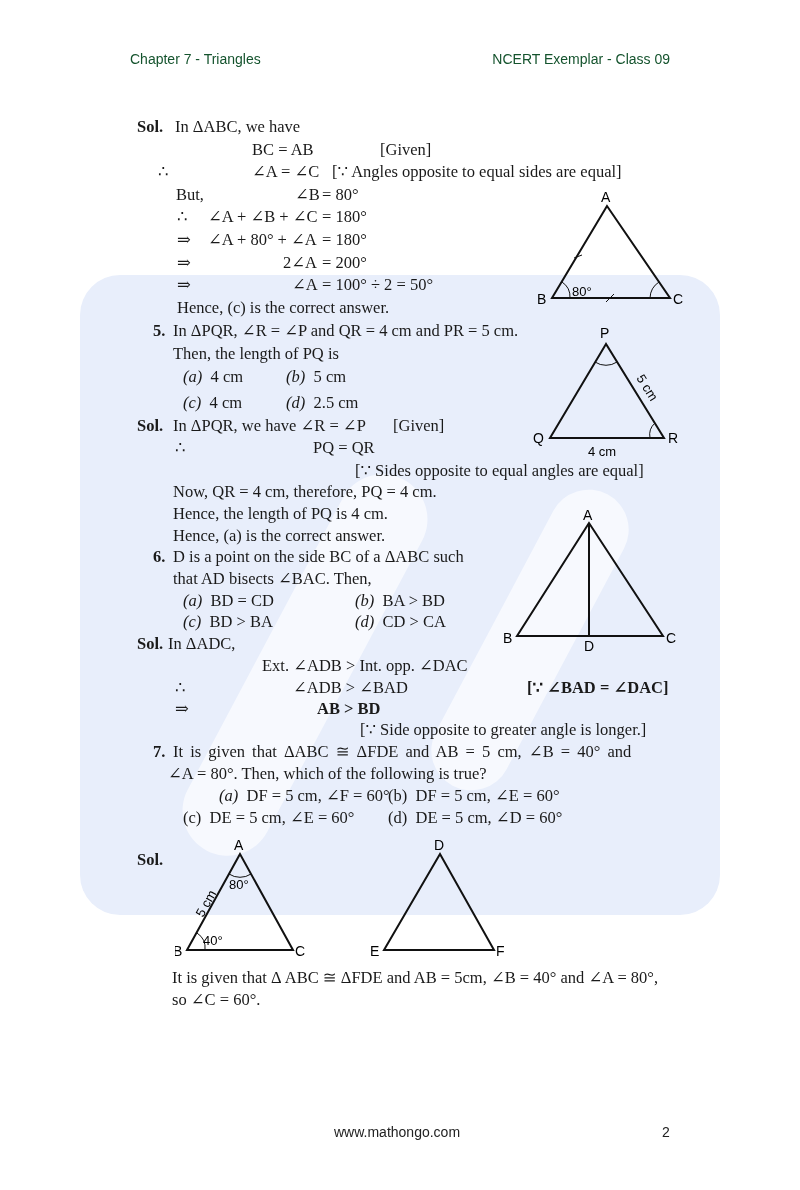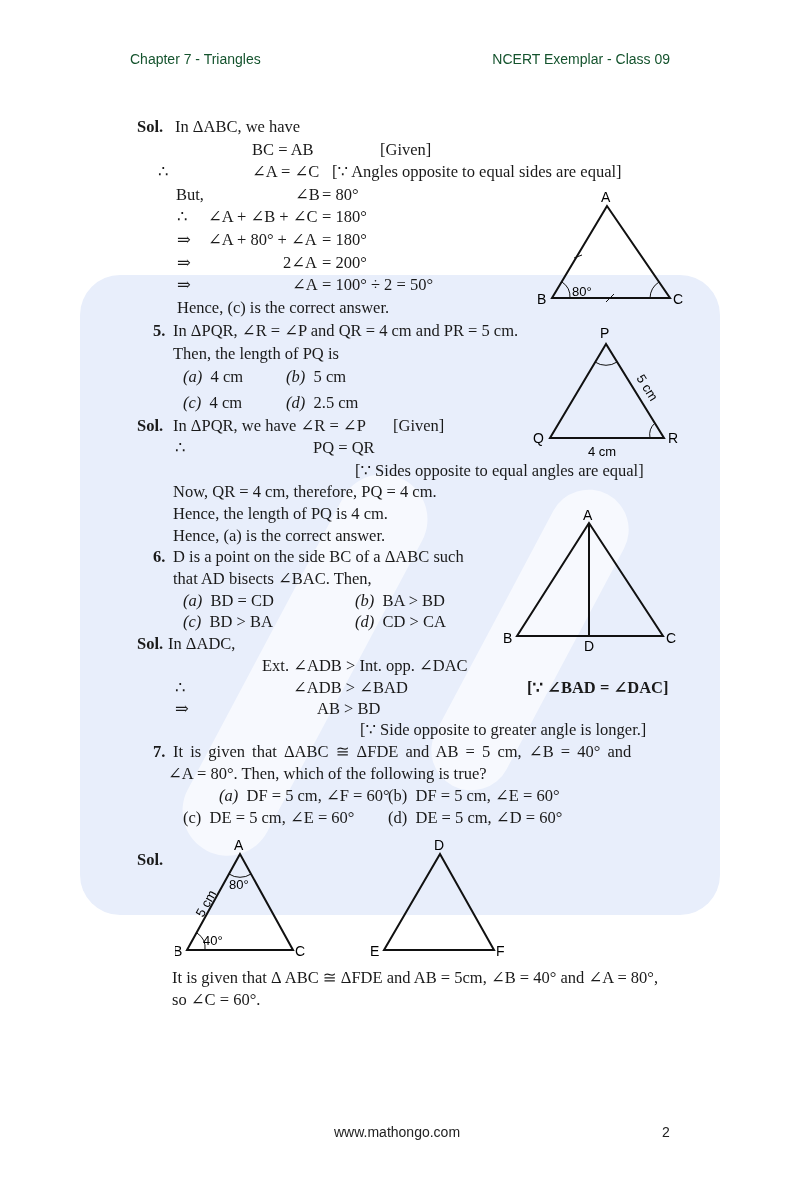--- a/index.html
+++ b/index.html
@@ -96,21 +96,21 @@
 <div class="line" style="left:355px;top:591px;"><span class="i">(b)</span>&nbsp; <span>BA &gt; BD</span></div>
 <div class="line" style="left:183px;top:612px;"><span class="i">(c)</span>&nbsp; <span>BD &gt; BA</span></div>
 <div class="line" style="left:355px;top:612px;"><span class="i">(d)</span>&nbsp; <span>CD &gt; CA</span></div>
 <div class="line b" style="left:137px;top:634px;">Sol.</div>
 <div class="line" style="left:168px;top:634px;">In ΔADC,</div>
 <div class="line" style="left:262px;top:656px;">Ext. ∠ADB &gt; Int. opp. ∠DAC</div>
 <div class="line" style="left:175px;top:678px;">∴</div>
 <div class="line" style="left:293px;top:678px;">∠ADB &gt; ∠BAD</div>
 <div class="line" style="left:527px;top:678px;font-weight:bold;">[∵ ∠BAD = ∠DAC]</div>
 <div class="line" style="left:175px;top:699px;">⇒</div>
-<div class="line" style="left:317px;top:699px;">AB &gt; BD</div>
+<div class="line" style="left:317px;top:699px;font-weight:bold;">AB &gt; BD</div>
 <div class="line" style="left:360px;top:720px;">[∵ Side opposite to greater angle is longer.]</div>
 
 <svg style="position:absolute;left:500px;top:505px;" width="190" height="150">
   <polygon points="89,18 17,131 163,131" fill="none" stroke="#111" stroke-width="2"></polygon>
   <line x1="89" y1="18" x2="89" y2="131" stroke="#111" stroke-width="2"></line>
   <text x="83" y="15" font-size="14">A</text>
   <text x="3" y="138" font-size="14">B</text>
   <text x="166" y="138" font-size="14">C</text>
   <text x="84" y="146" font-size="14">D</text>
 </svg>

